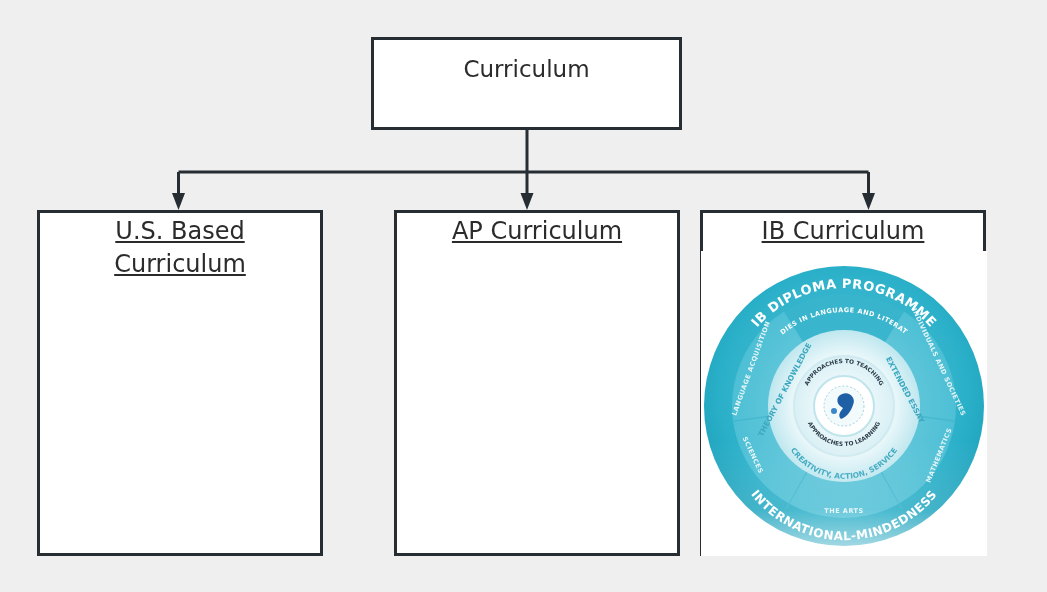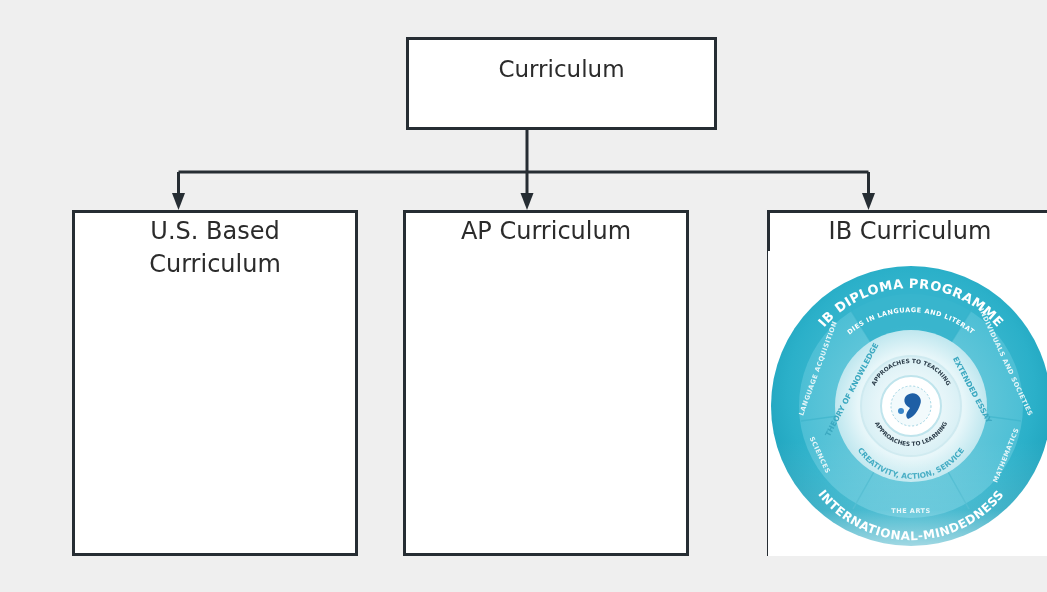--- a/index.html
+++ b/index.html
@@ -14,44 +14,44 @@
       overflow: hidden;
       font-family: "DejaVu Sans", sans-serif;
     }
     .node {
       position: absolute;
       background: #ffffff;
       border: 3px solid #262d33;
       box-sizing: border-box;
       color: #2b2b2b;
       text-align: center;
-      margin-left: 35px;
     }
     .root {
       left: 371px;
       top: 37px;
       width: 311px;
       height: 93px;
       font-size: 23px;
       line-height: 32px;
       padding-top: 13px;
     }
     .child {
       top: 210px;
       width: 286px;
       height: 346px;
       font-size: 24px;
       line-height: 33px;
       padding-top: 2px;
+      text-decoration: underline;
     }
     .child .title span { display: block; }
     #node-us { left: 37px; }
-    #node-ap { left: 368px; }
+    #node-ap { left: 394px; }
     #node-ib {
-      left: 732px;
+      left: 700px;
       border-bottom-color: #262d33;
     }
     .ib-graphic {
       position: absolute;
       left: -2px;
       top: 38px;
       width: 286px;
       height: 305px;
       background: #ffffff;
       overflow: hidden;

